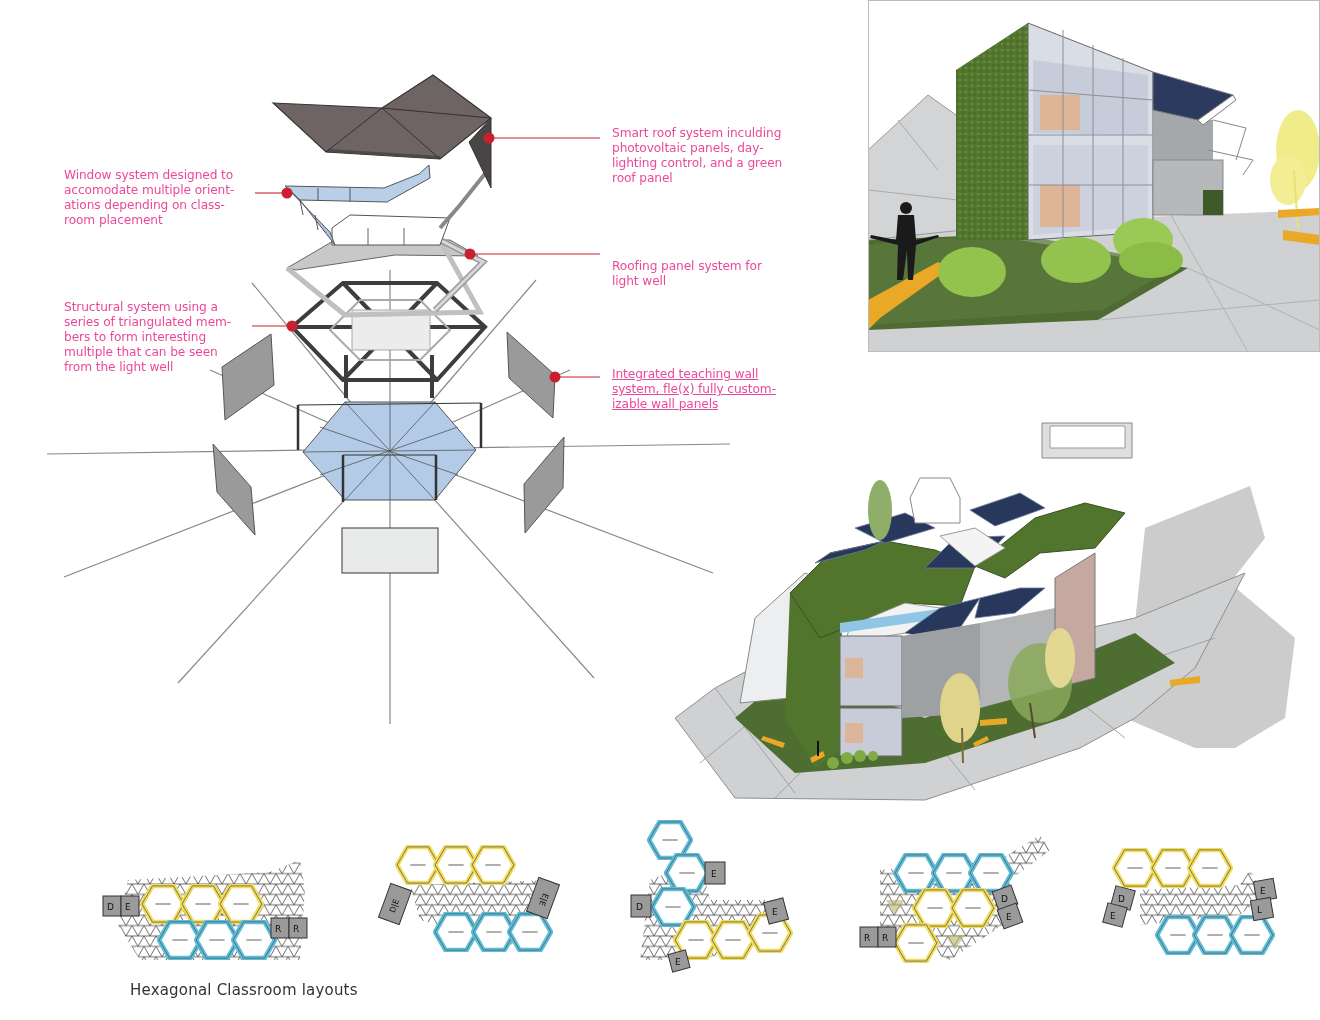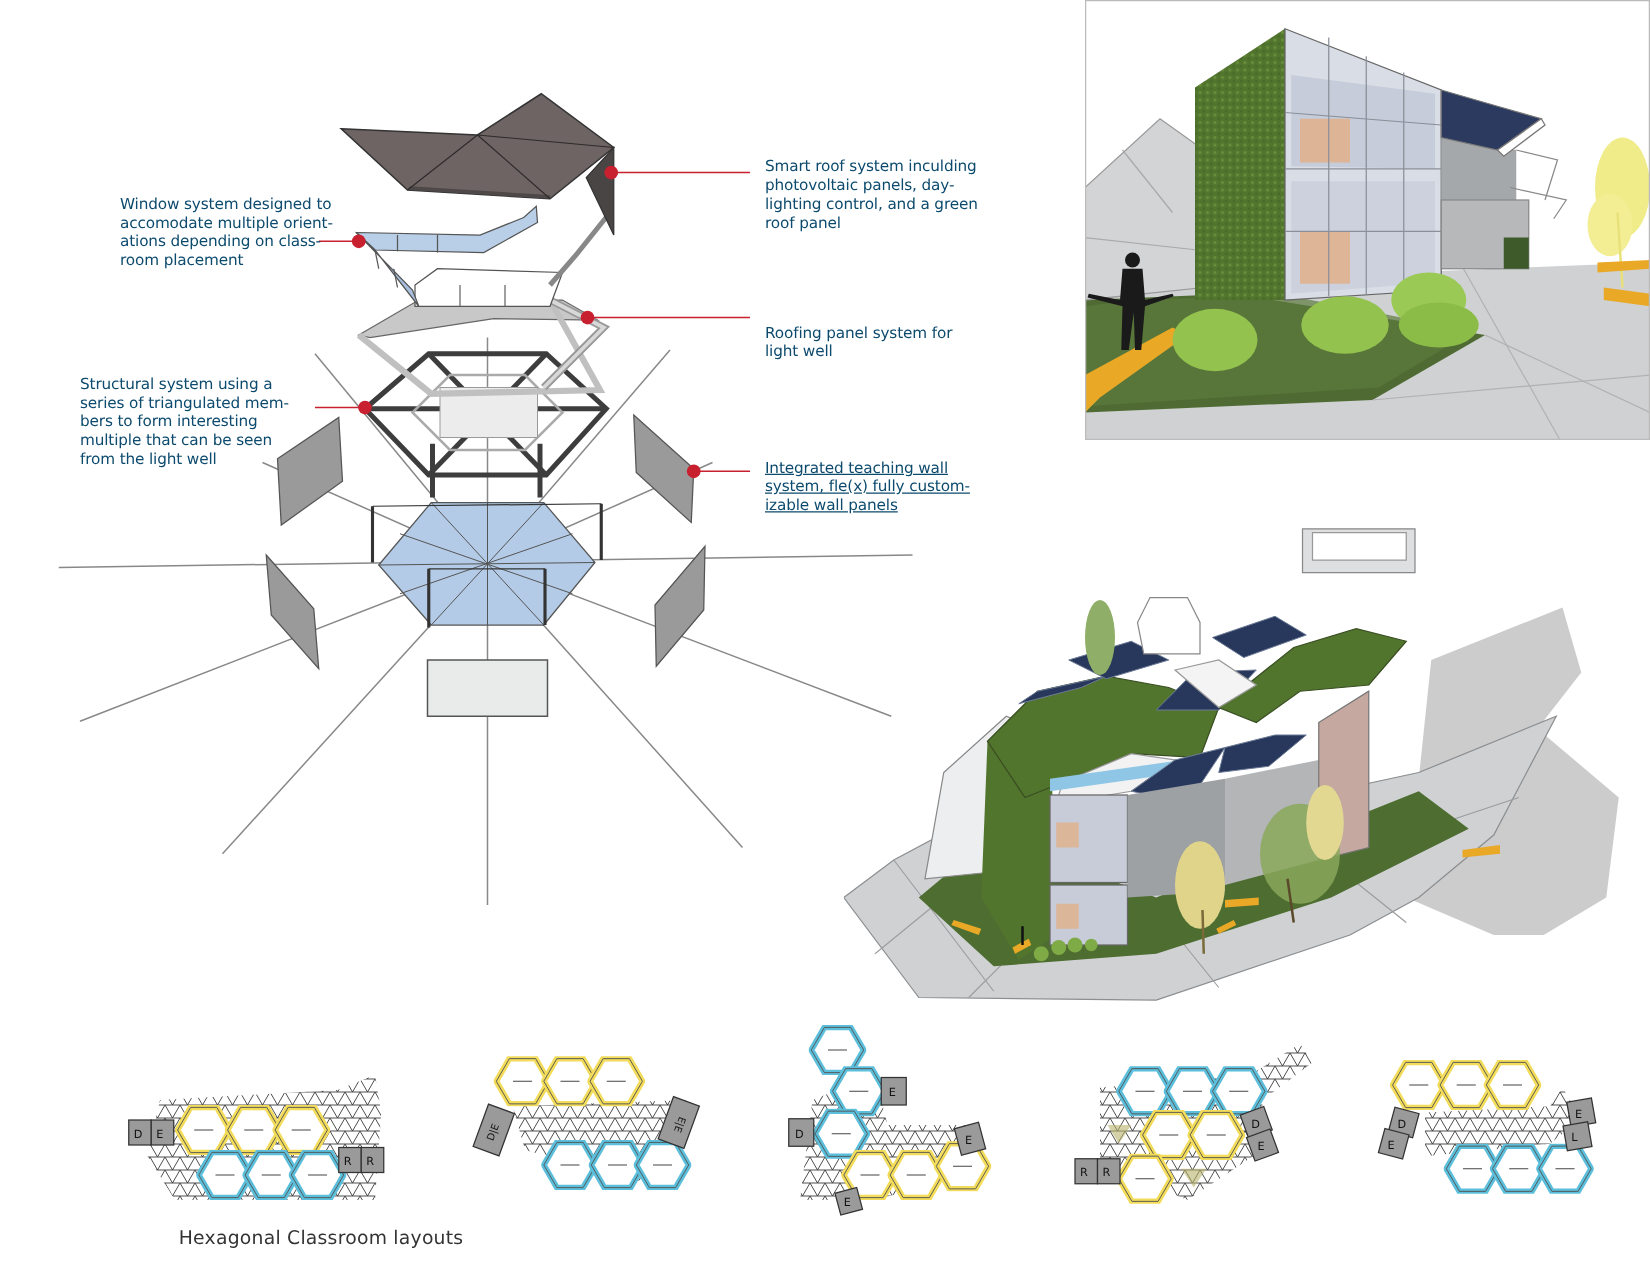--- a/index.html
+++ b/index.html
@@ -1,18 +1,18 @@
 <!DOCTYPE html>
 <html><head>
 <meta charset="utf-8">
 <style>
   html, body { margin:0; padding:0; background:#ffffff; }
   body { width:1320px; height:1020px; position:relative; overflow:hidden; font-family:"DejaVu Sans", sans-serif; }
-  .callout { position:absolute; color:#0c4a6e; font-family:"DejaVu Sans", sans-serif; font-size:12.2px; line-height:15px; letter-spacing:-0.1px; white-space:pre-line; }
-  .caption { position:absolute; left:143px; top:981px; font-family:"DejaVu Sans", sans-serif; font-size:15px; color:#333333; letter-spacing:0.2px; }
+  .callout { position:absolute; color:#ec4899; font-family:"DejaVu Sans", sans-serif; font-size:12.2px; line-height:15px; letter-spacing:-0.1px; white-space:pre-line; }
+  .caption { position:absolute; left:130px; top:981px; font-family:"DejaVu Sans", sans-serif; font-size:15px; color:#333333; letter-spacing:0.2px; }
   svg { position:absolute; left:0; top:0; }
   .render-frame { position:absolute; overflow:hidden; }
 </style>
 </head>
 <body>
 
 <svg width="1320" height="1020">
 
   <g stroke="#888" stroke-width="1.2" fill="none">
     <line x1="47" y1="454" x2="730" y2="444"></line>
@@ -114,21 +114,21 @@
   </g>
   <g fill="#c8202f">
     <circle cx="489" cy="138" r="5.5"></circle>
     <circle cx="287" cy="193" r="5.5"></circle>
     <circle cx="470" cy="254" r="5.5"></circle>
     <circle cx="292" cy="326" r="5.5"></circle>
     <circle cx="555" cy="377" r="5.5"></circle>
   </g>
 </svg>
 
-<div class="callout" style="left:64px; top:156px;margin-left:32px;">Window system designed to
+<div class="callout" style="left:64px; top:168px;">Window system designed to
 accomodate multiple orient-
 ations depending on class-
 room placement</div>
 <div class="callout" style="left:64px; top:300px;">Structural system using a
 series of triangulated mem-
 bers to form interesting
 multiple that can be seen
 from the light well</div>
 <div class="callout" style="left:612px; top:126px;">Smart roof system inculding
 photovoltaic panels, day-

